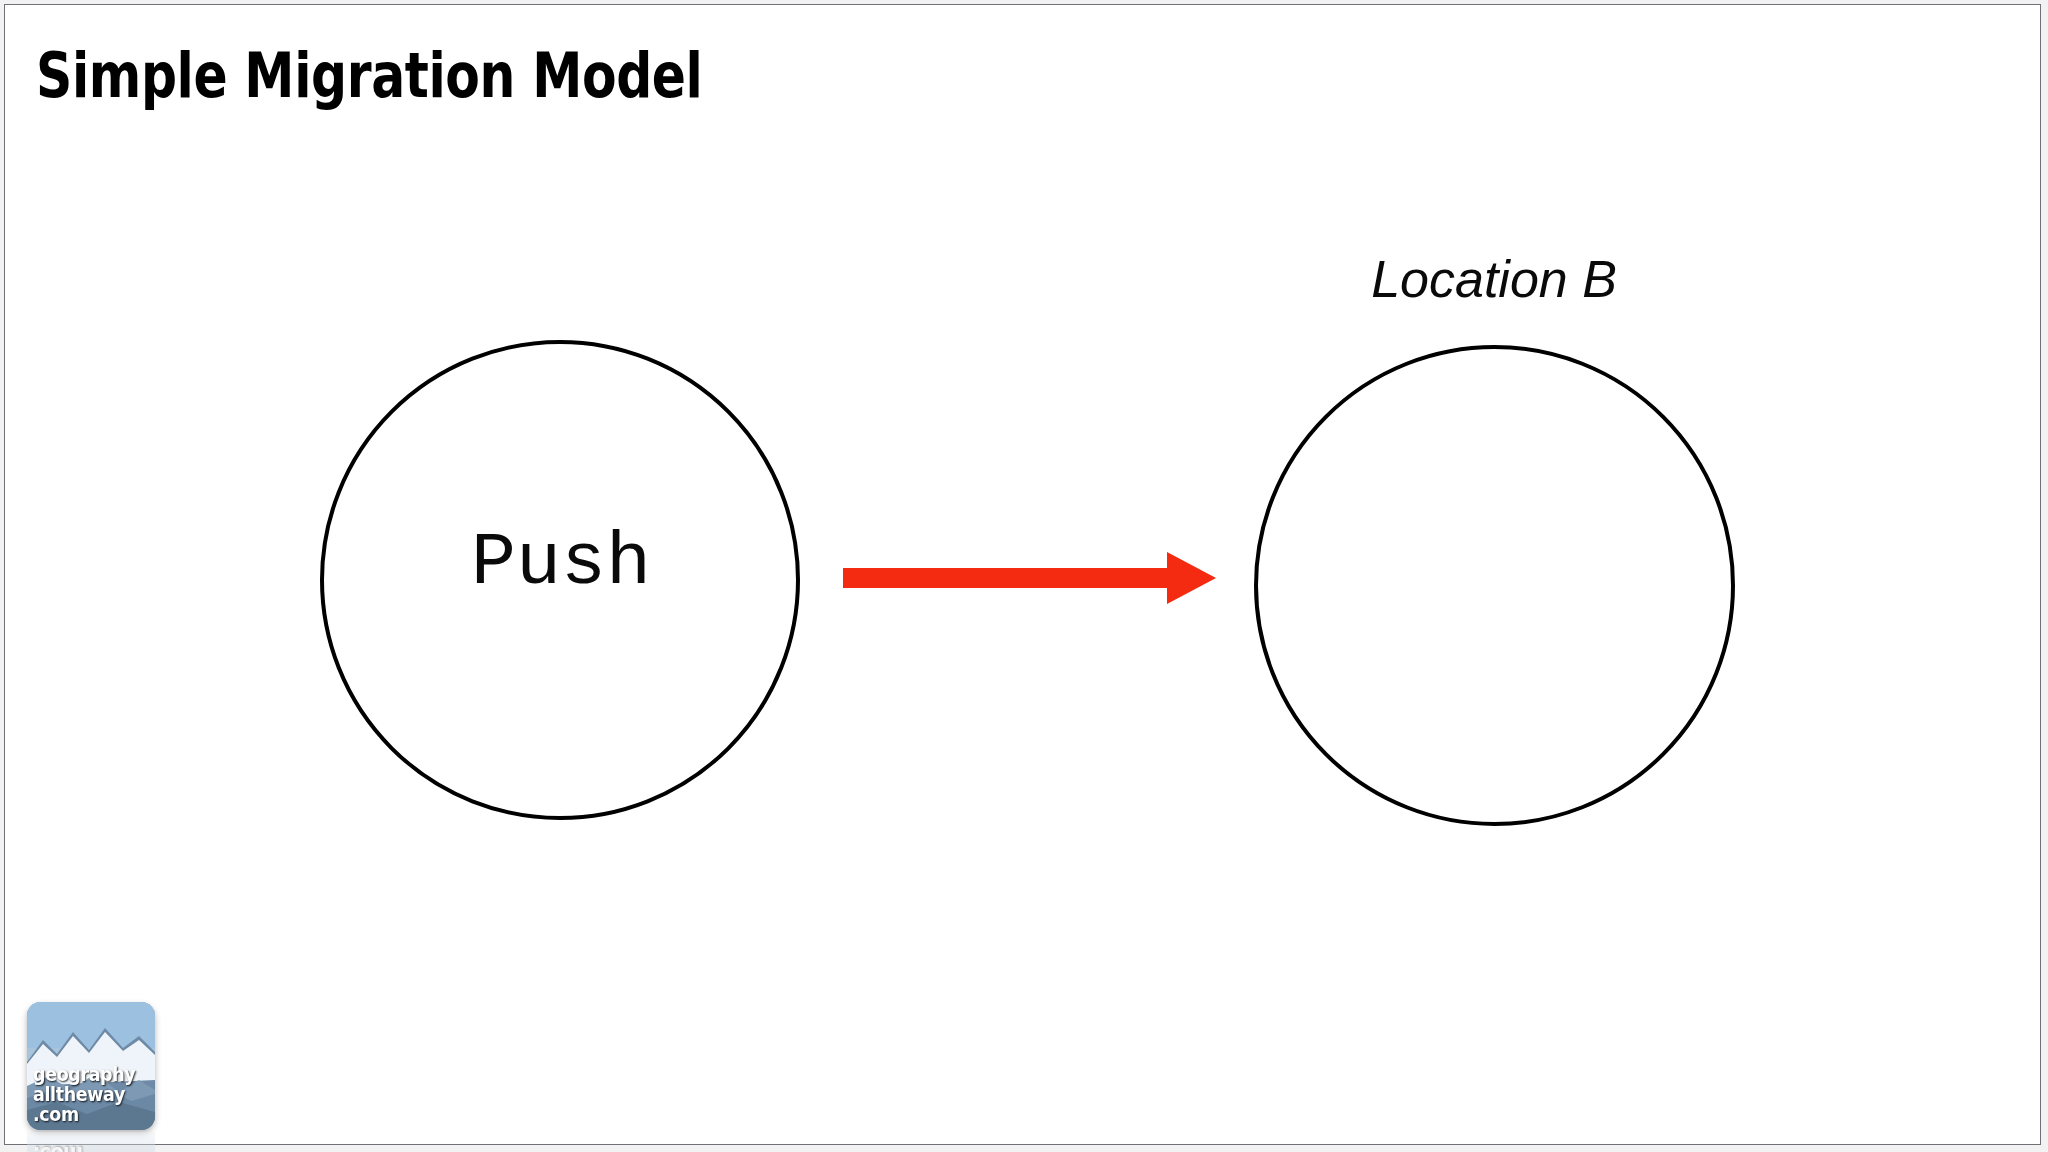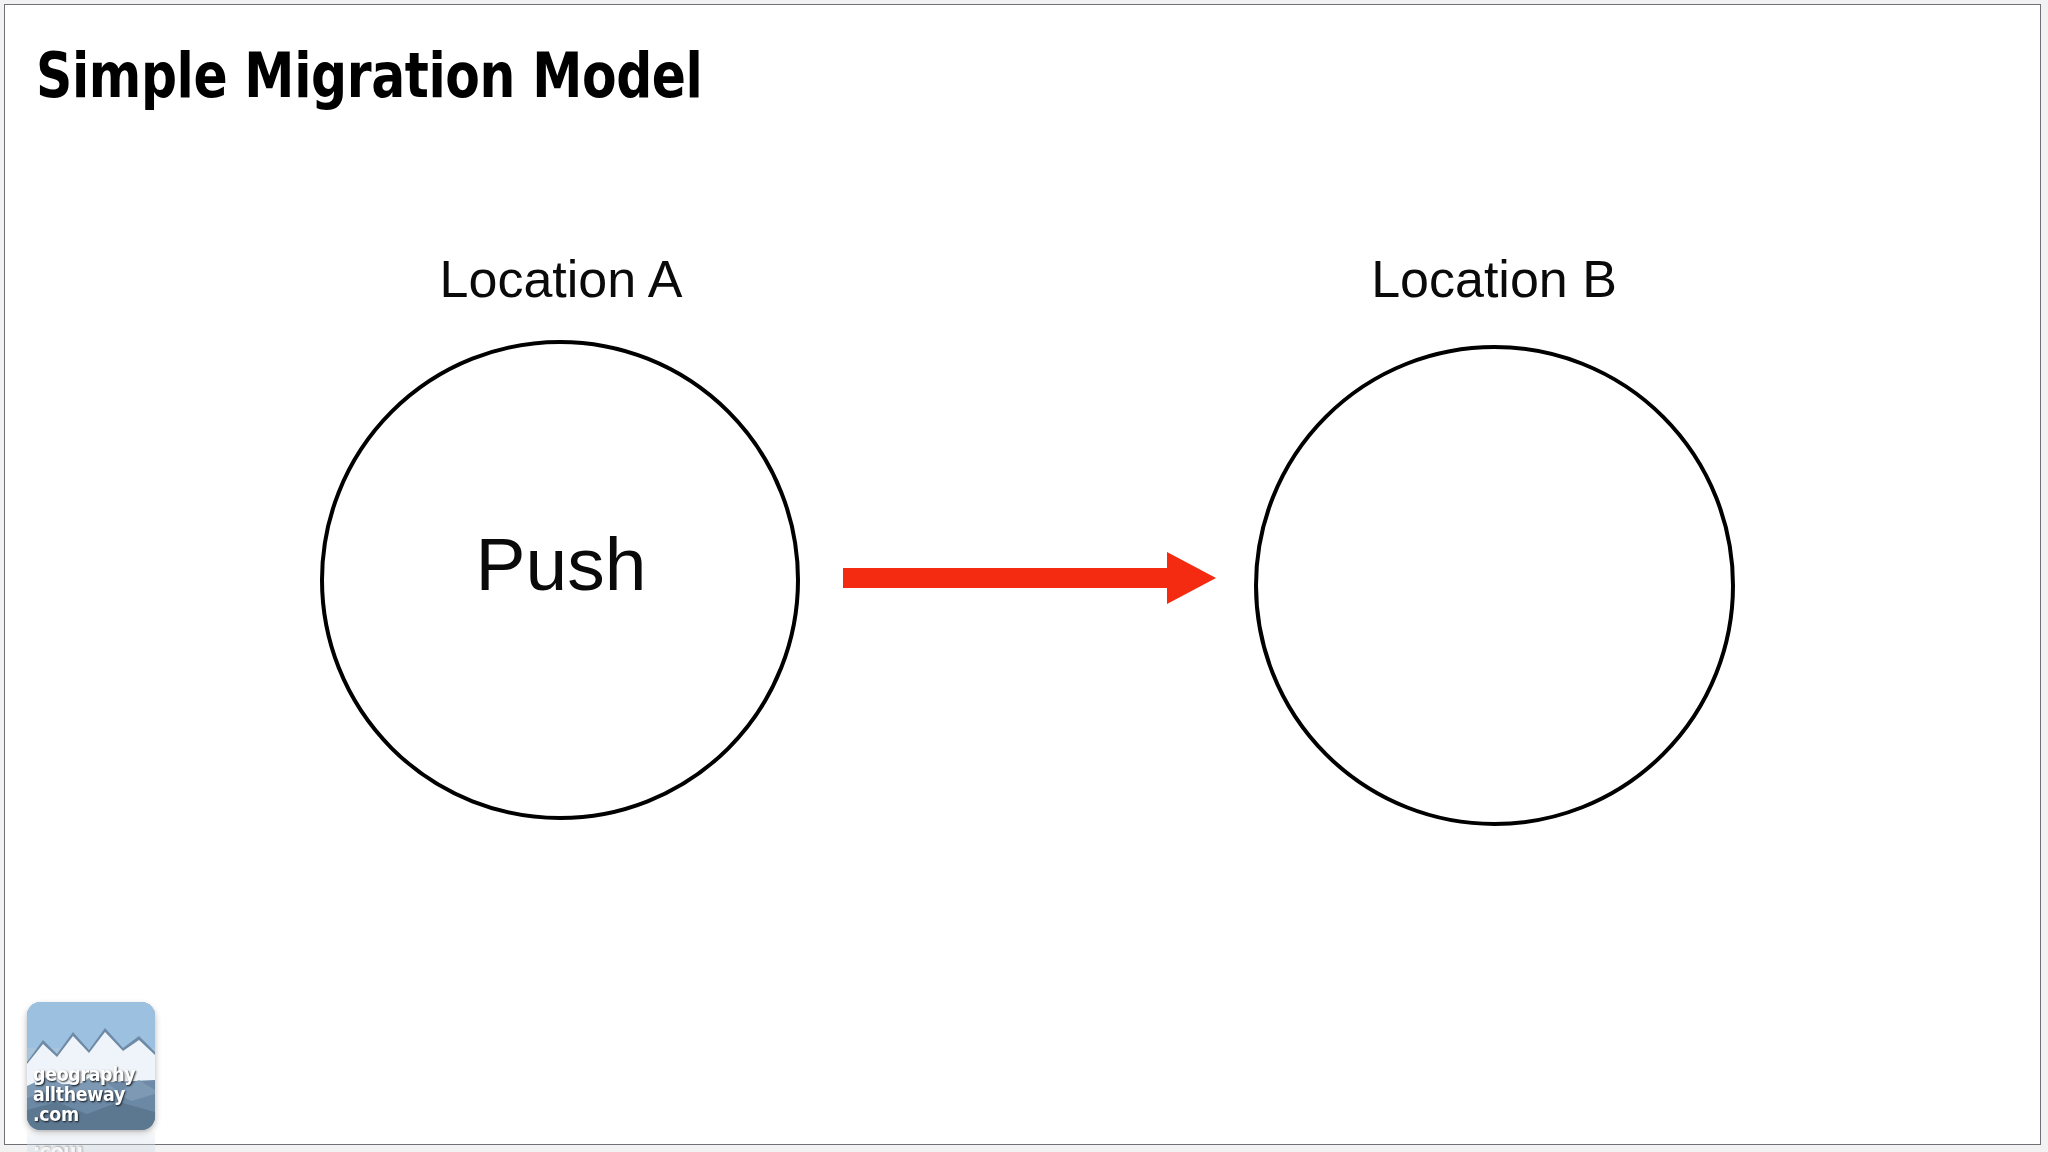--- a/index.html
+++ b/index.html
@@ -72,38 +72,38 @@
   }
   .node-circle {
     position: absolute;
     border-radius: 50%;
     border: 4px solid #000000;
     background: transparent;
     box-sizing: border-box;
   }
   .node-circle-text {
     position: absolute;
-    font-family: Liberation Sans, sans-serif;
+    font-family: Liberation Mono, monospace;
     font-size: 75px;
     line-height: 80px;
     color: #0a0a0a;
     white-space: nowrap;
     text-align: center;
     width: 400px;
   }
 
   
   #node-a { left: 0; top: 0; width: 2048px; height: 1152px; }
   #node-a .node-label { top: 246px; left: 556px; margin-left: -260px; }
   #node-a .node-circle { left: 315px; top: 335px; width: 480px; height: 480px; }
   #node-a .node-circle-text { left: 356px; top: 519px; }
 
   
   #node-b { left: 0; top: 0; width: 2048px; height: 1152px; }
-  #node-b .node-label { top: 246px; left: 1489px; margin-left: -260px; }
+  #node-b .node-label { top: 246px; left: 1489px; margin-left: -260px; font-style: italic; }
   #node-b .node-circle { left: 1249px; top: 340px; width: 481px; height: 481px; }
   #node-b .node-circle-text { left: 1293px; top: 539px; }
 
   
   .flow-arrow {
     position: absolute;
     left: 830px;
     top: 540px;
     width: 390px;
     height: 70px;
@@ -185,21 +185,20 @@
 
 <div id="slide">
 
   <div class="page-mat"></div>
 
   <div class="page">
 
     <div class="slide-title">Simple Migration Model</div>
 
     <div class="node" id="node-a">
-      <div class="node-label">Location A</div>
       <div class="node-circle"></div>
       <div class="node-circle-text">Push</div>
     </div>
 
     <div class="node" id="node-b">
       <div class="node-label">Location B</div>
       <div class="node-circle"></div>
     </div>
 
     <svg class="flow-arrow" viewBox="0 0 390 70">

